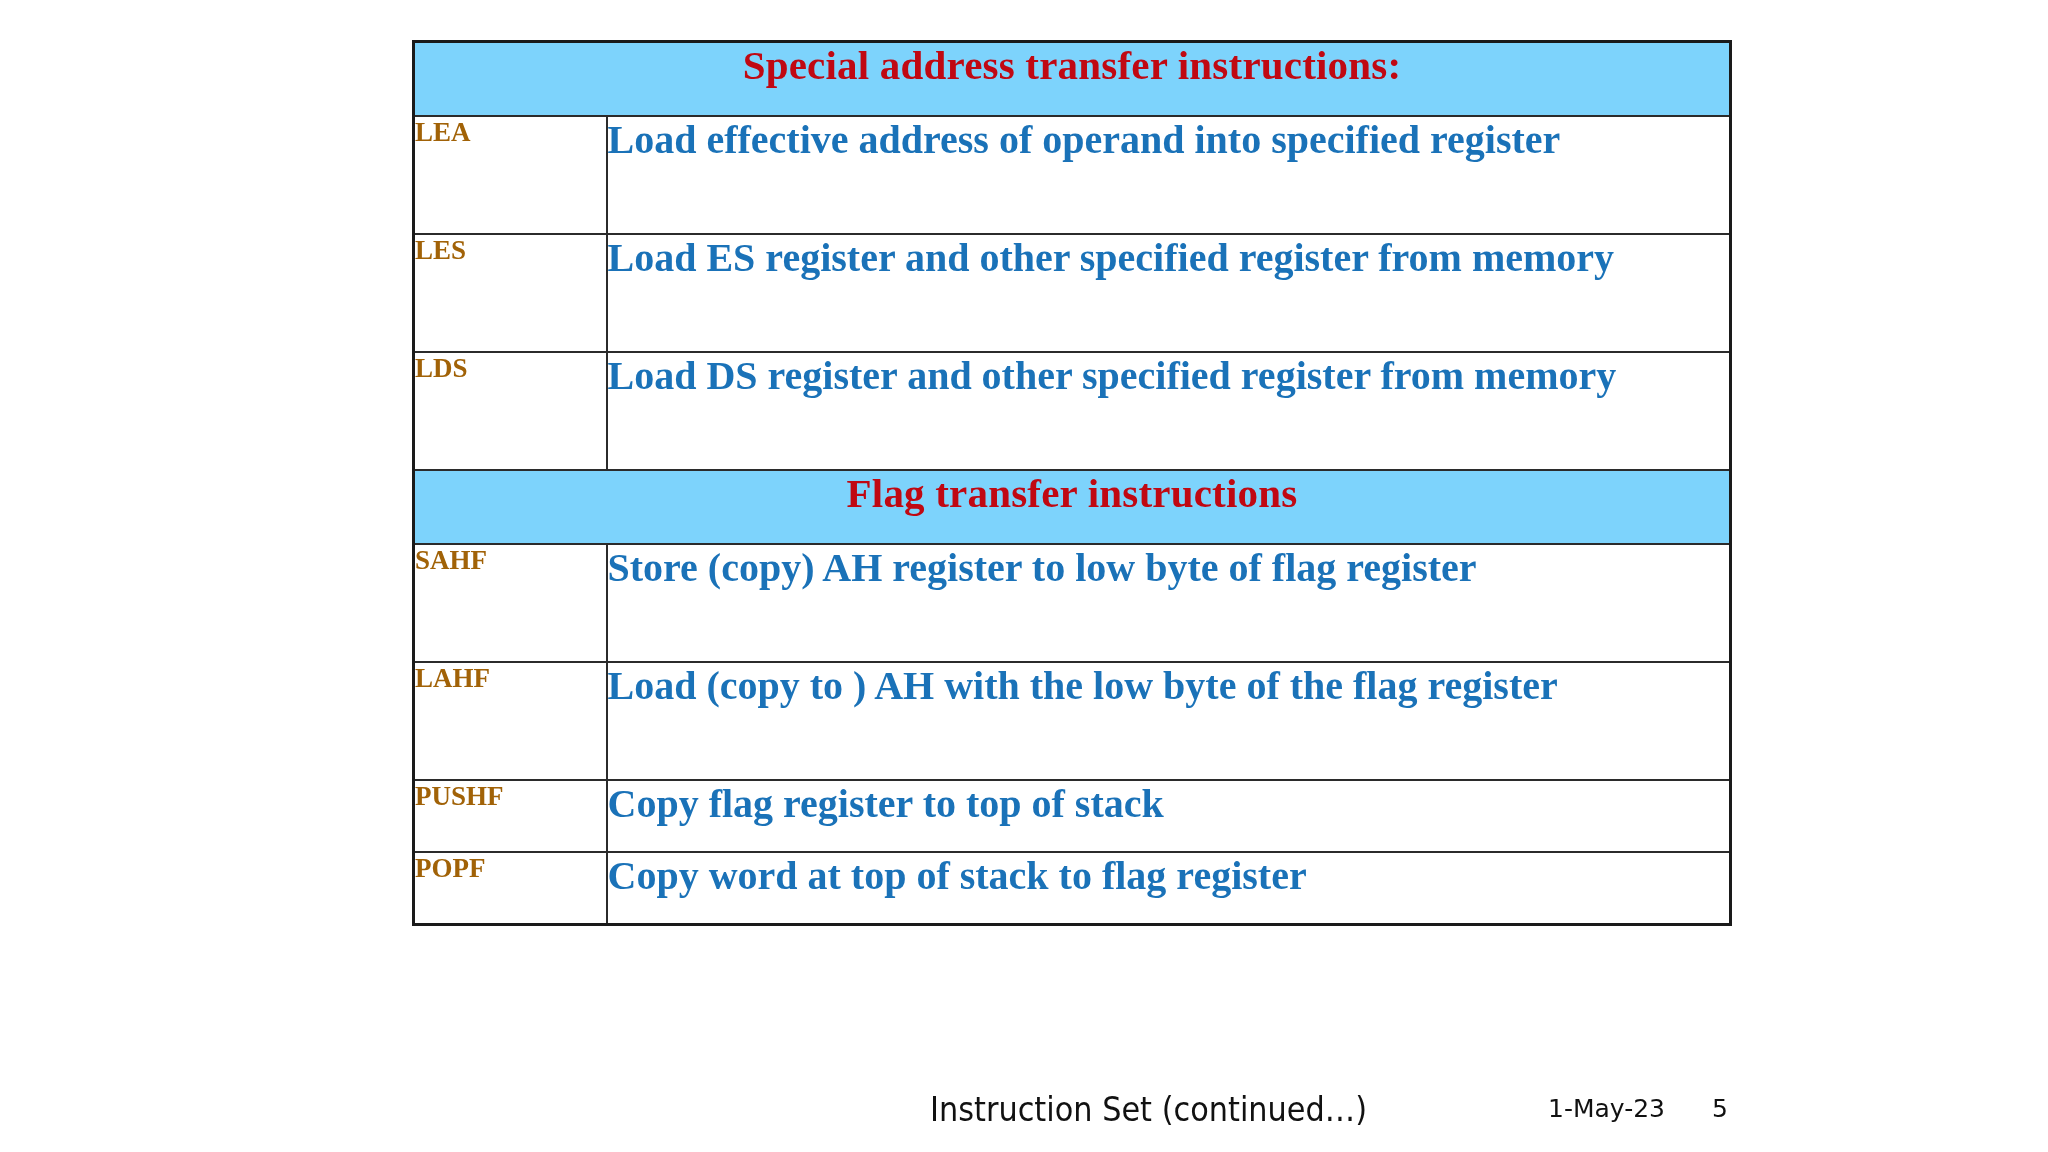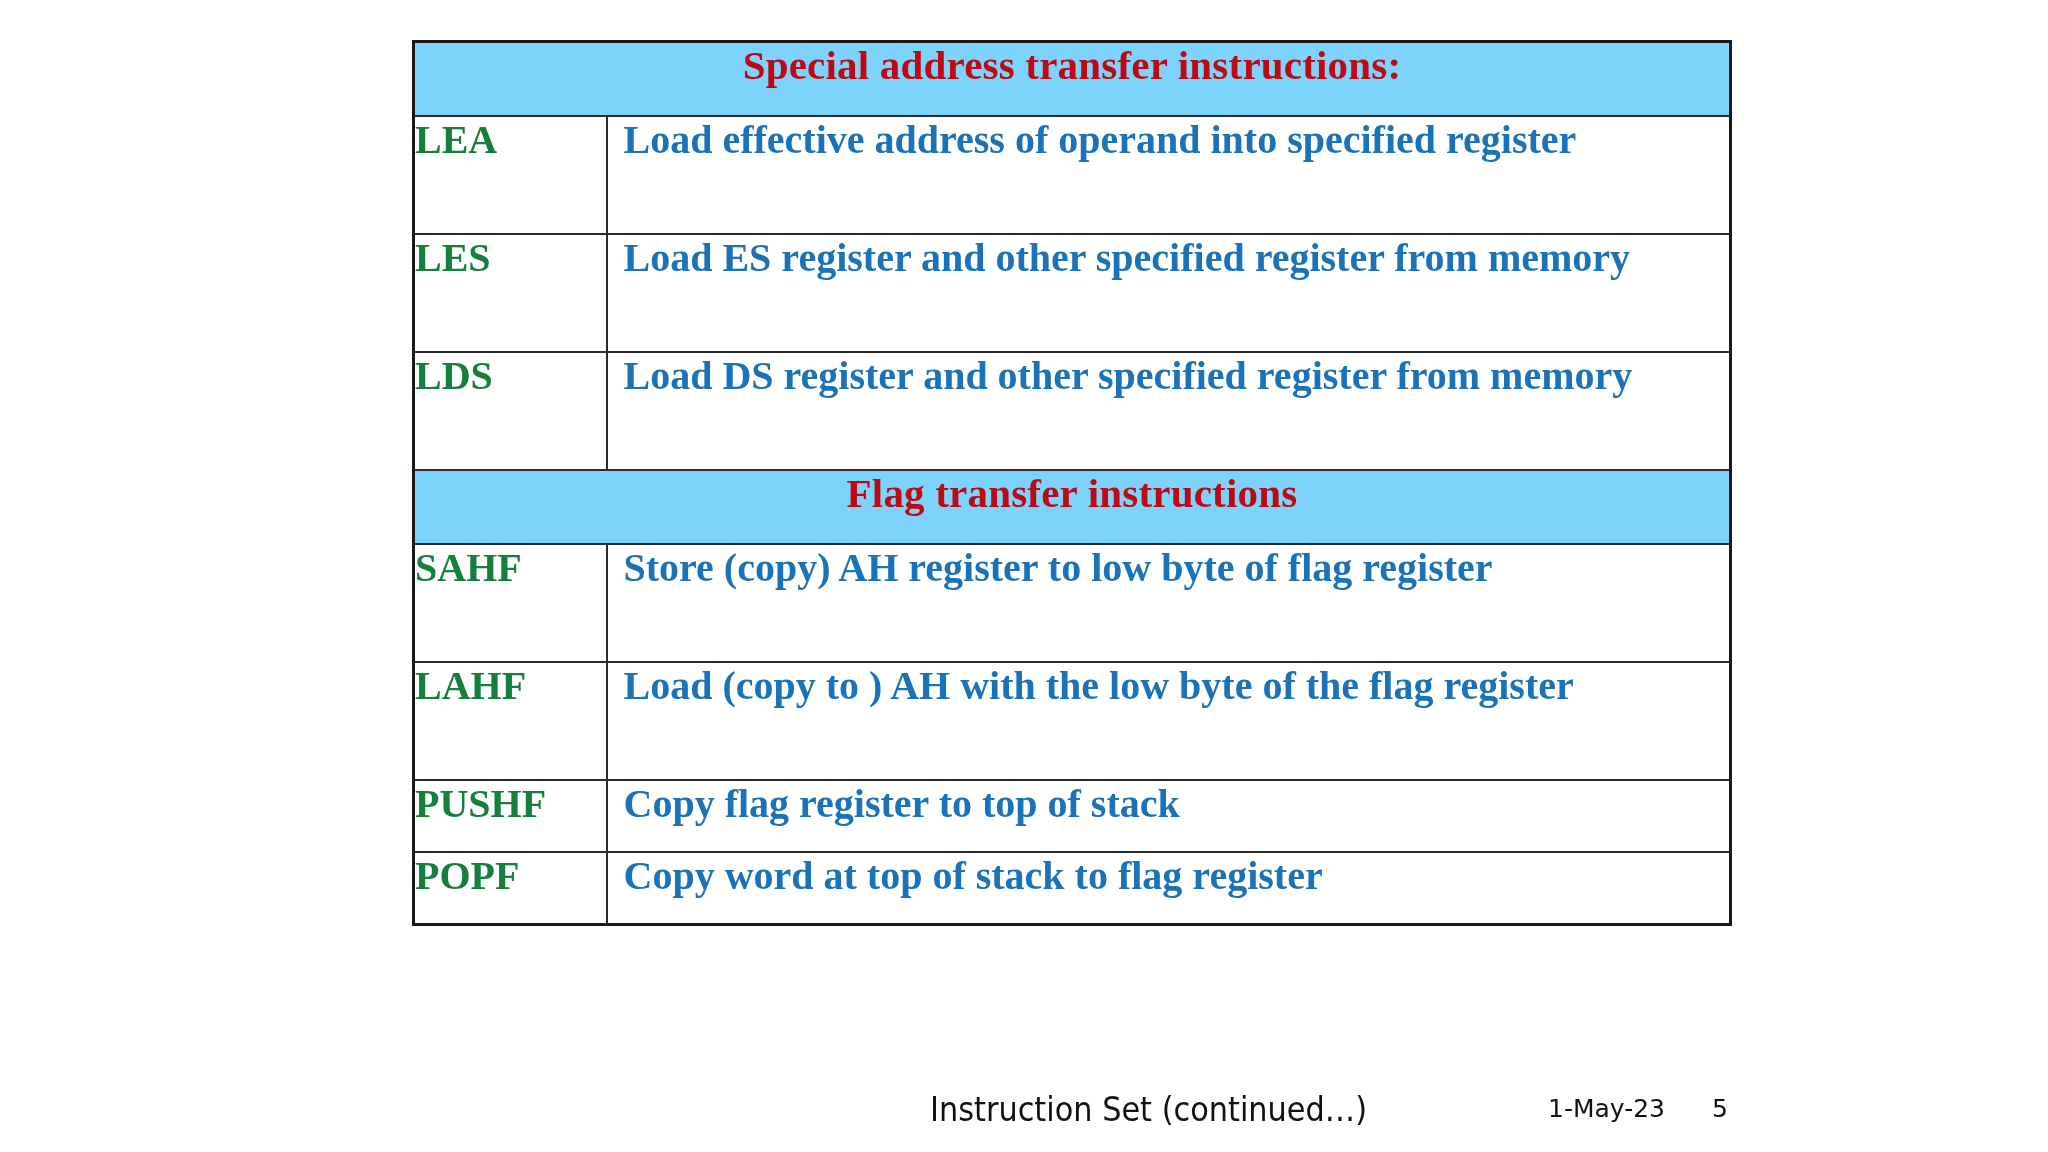--- a/index.html
+++ b/index.html
@@ -61,39 +61,38 @@
 
   
   td.mnemonic {
     width: 193px;
     padding: 10px 0 0 14px;
   }
   td.mnemonic.flagcol {
     width: 216px;
   }
   .mnemonic-text {
-    color: #15803d;
+    color: #a16207;
     font-family: "Liberation Serif", serif;
     font-weight: bold;
-    font-size: 40px;
+    font-size: 27px;
     line-height: 1.15;
     white-space: nowrap;
   }
 
   
   td.desc {
     padding: 9px 16px 10px 16px;
   }
   .desc-text {
     color: #1a72b8;
     font-family: "Liberation Serif", serif;
     font-weight: bold;
     font-size: 40px;
     line-height: 1.17;
-    padding-left: 16px;
   }
 
   
   tr.row-2line td { height: 116px; }
   tr.row-1line td { height: 70px; margin-top: 43px; }
 
   
   #footer {
     position: absolute;
     left: 0;

